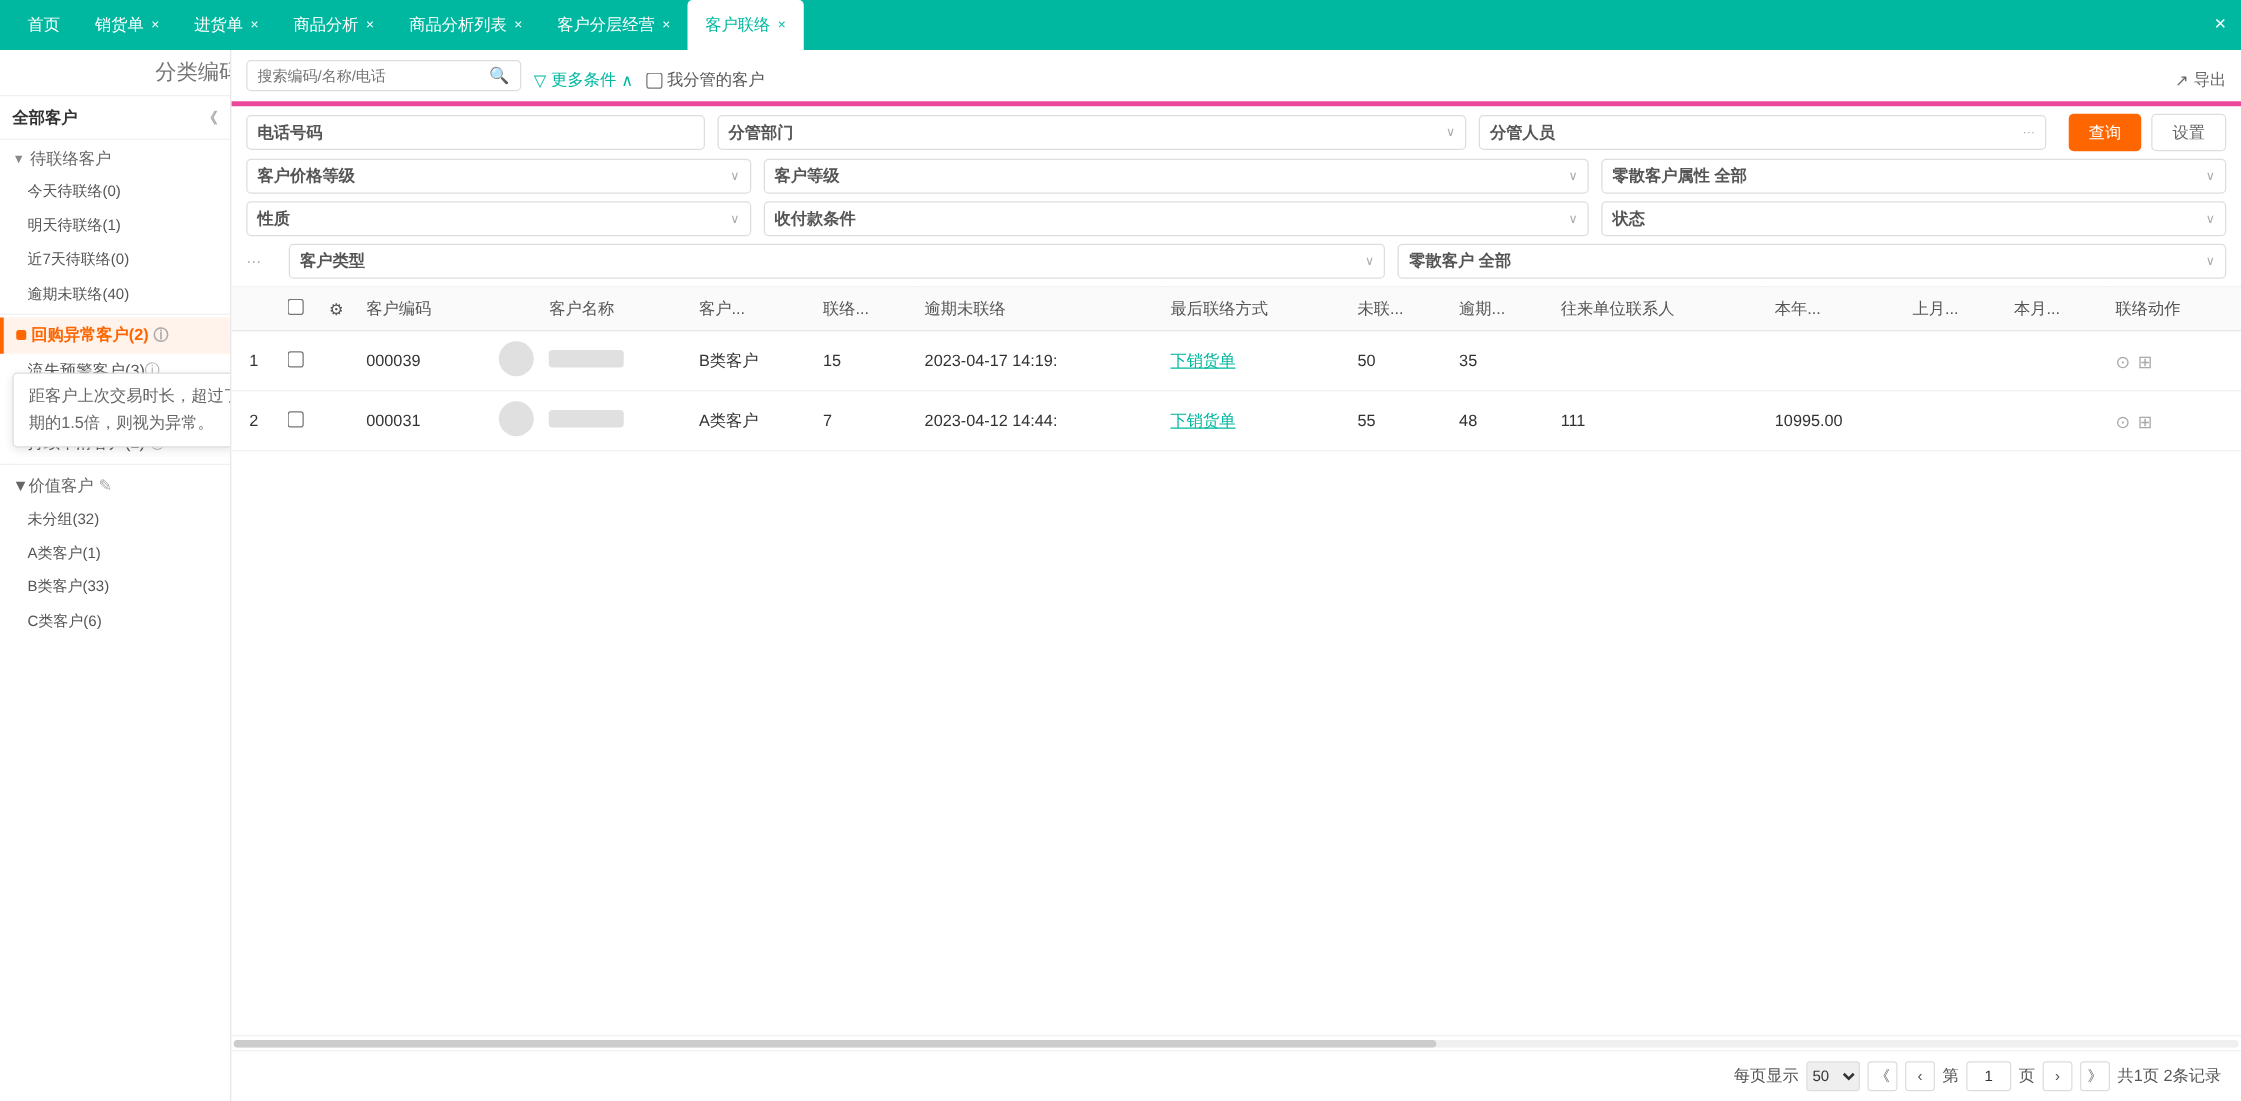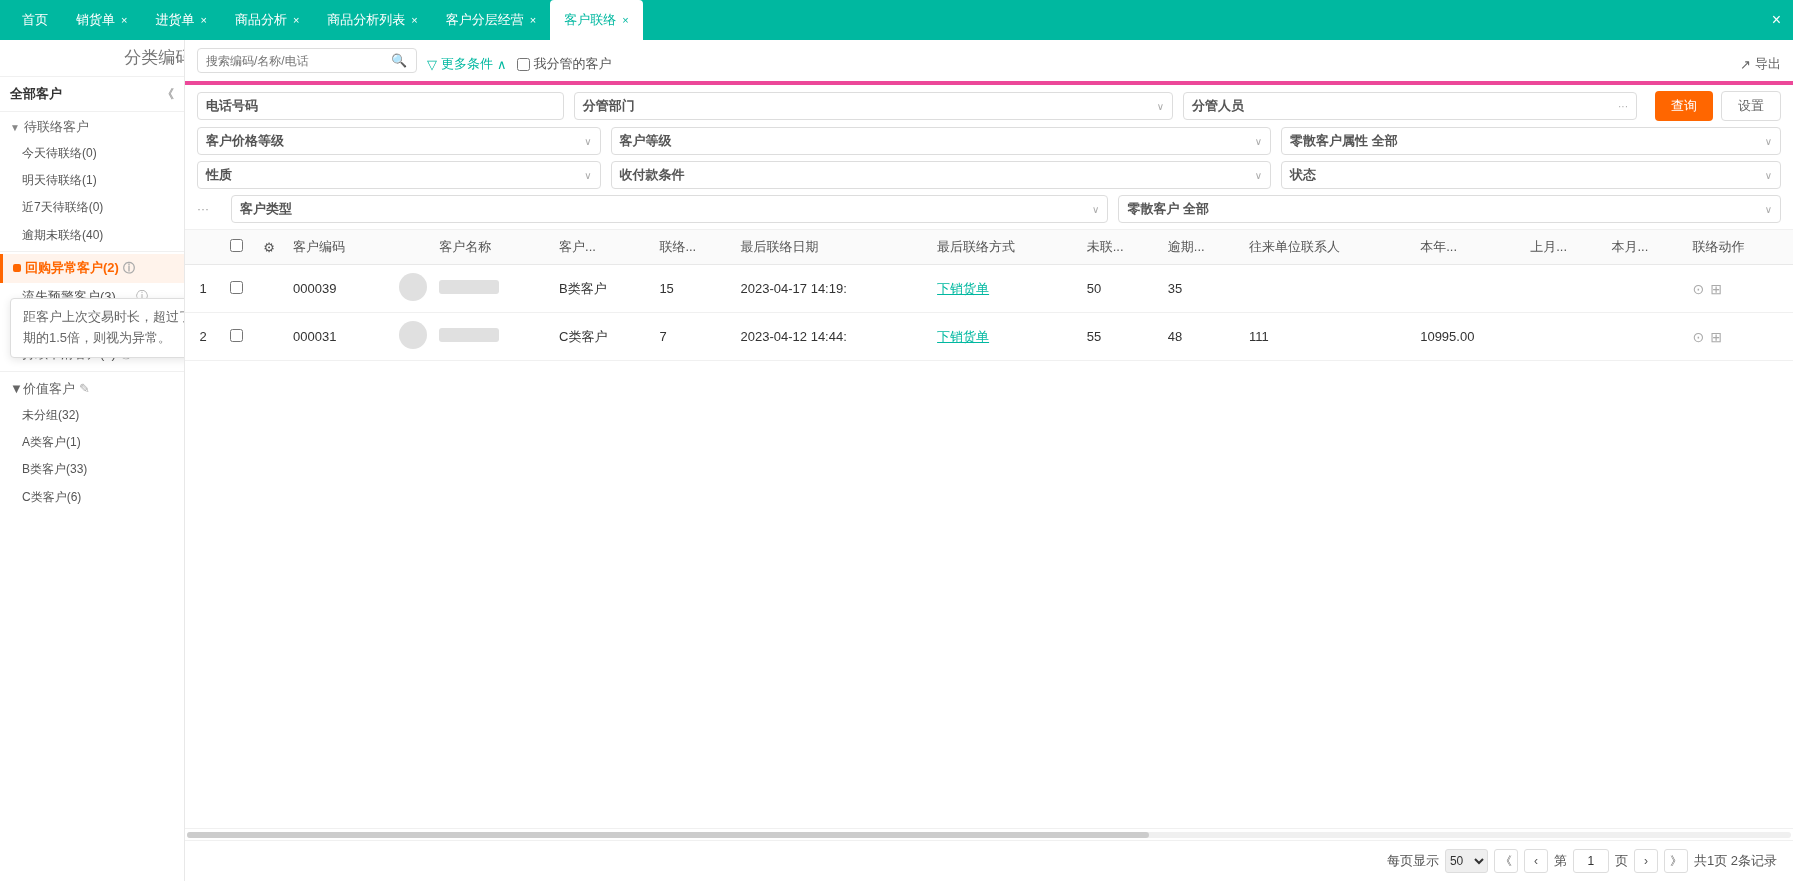--- a/index.html
+++ b/index.html
@@ -272,21 +272,21 @@
     <div class="sidebar-item">近7天待联络(0)</div>
     <div class="sidebar-item">逾期未联络(40)</div>
 
     <div class="section-divider"></div>
 
     <div class="sidebar-item active" style="padding-left: 10px; display:flex; align-items:center; gap:4px;">
       <span style="display:inline-block; width:8px; height:8px; background:#f60; border-radius:2px;"></span>
       <span>回购异常客户(2)</span>
       <span style="color:#aaa; font-size:12px;">ⓘ</span>
     </div>
-    <div class="sidebar-item" style="display:flex; align-items:center; gap:20px;">
+    <div class="sidebar-item" style="display:flex; align-items:center; gap:0;">
       <span>流失预警客户(3)</span>
       <span style="color:#aaa; font-size:12px;">ⓘ</span>
     </div>
     <div class="sidebar-item" style="display:flex; align-items:center; gap:4px;">
       <span>已流失客户(24)</span>
       <span style="color:#aaa; font-size:12px;">ⓘ</span>
     </div>
     <div class="sidebar-item" style="display:flex; align-items:center; gap:4px;">
       <span>持续下滑客户(2)</span>
       <span style="color:#aaa; font-size:12px;">ⓘ</span>
@@ -401,21 +401,21 @@
             <th class="col-num"></th>
             <th class="col-cb">
               <input type="checkbox" style="">
             </th>
             <th class="col-gear">⚙</th>
             <th>客户编码</th>
             <th class="col-avatar"></th>
             <th>客户名称</th>
             <th>客户...</th>
             <th>联络...</th>
-            <th>最后联络日期</th>
+            <th>逾期未联络</th>
             <th>最后联络方式</th>
             <th>未联...</th>
             <th>逾期...</th>
             <th>往来单位联系人</th>
             <th>本年...</th>
             <th>上月...</th>
             <th>本月...</th>
             <th>联络动作</th>
           </tr>
         </thead>
@@ -444,21 +444,21 @@
         </div>
       </td>
     </tr>
             <tr>
       <td class="col-num">2</td>
       <td class="col-cb"><input type="checkbox" style=""></td>
       <td class="col-gear"></td>
       <td>000031</td>
       <td class="col-avatar"><span class="avatar-img"></span></td>
       <td><span style="display:inline-block; width:60px; height:14px; background:#e0e0e0; border-radius:3px;"></span></td>
-      <td>C类客户</td>
+      <td>A类客户</td>
       <td>7</td>
       <td>2023-04-12 14:44:</td>
       <td><span class="link-text">下销货单</span></td>
       <td>55</td>
       <td>48</td>
       <td>111</td>
       <td>10995.00</td>
       <td></td>
       <td></td>
       <td>

